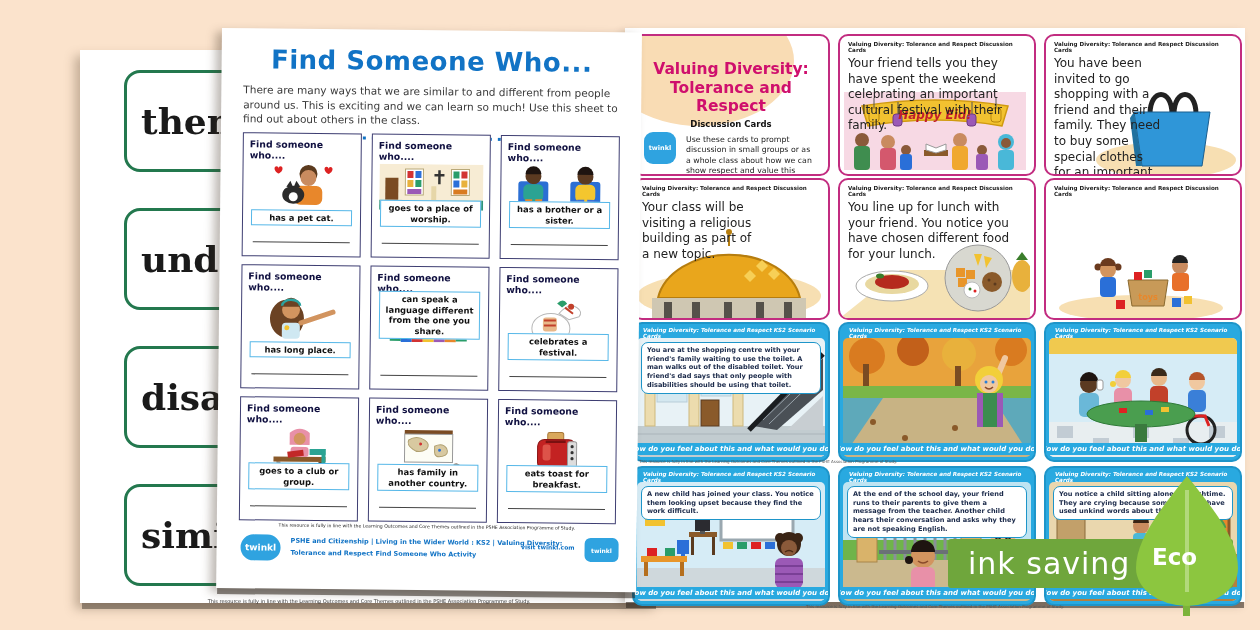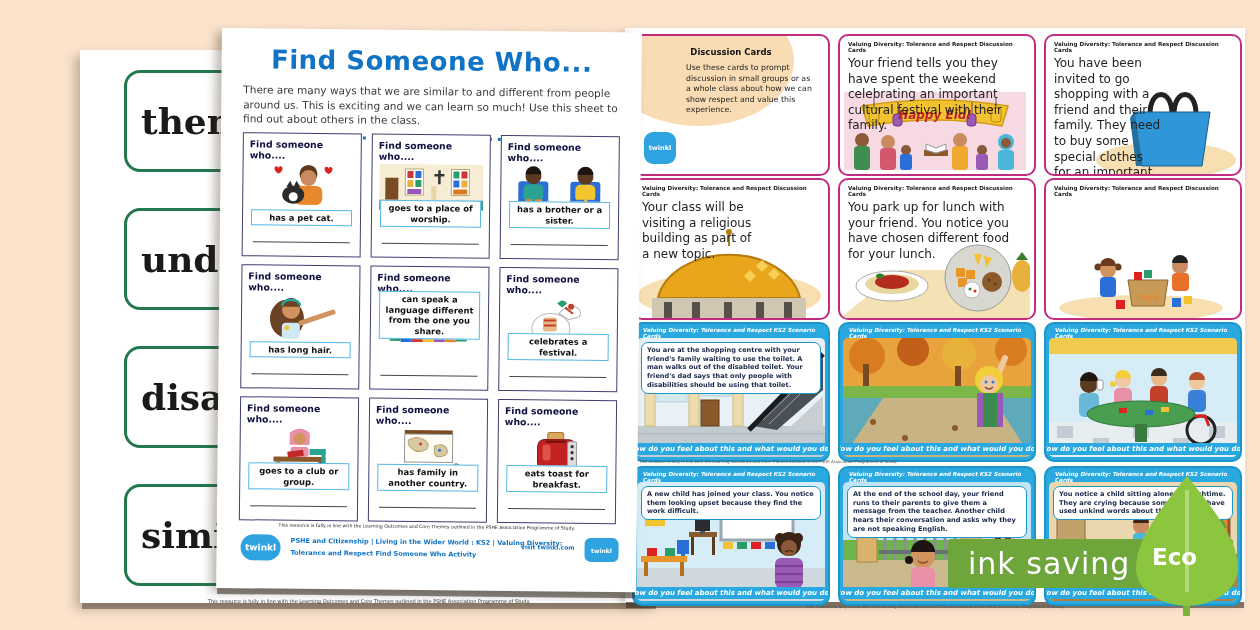--- a/index.html
+++ b/index.html
@@ -47,21 +47,21 @@
               box-shadow:-4px 4px 8px rgba(70,55,40,.25),0 7px 0 -1px rgba(40,32,25,.55);}
   .disc{position:absolute;width:194px;height:138px;background:#fff;border:2.5px solid #c22c80;
         border-radius:10px;overflow:hidden;}
   .disc .hdr{margin:5px 8px 0;font-size:5.6px;font-weight:bold;color:#222;}
   .disc .body{margin:3px 8px 0;font-size:12px;color:#222;line-height:1.3;position:relative;z-index:2;}
   .disc svg.ill{position:absolute;bottom:0;left:0;z-index:1;}
   .title-card .blob{position:absolute;left:-30px;top:-40px;width:190px;height:130px;background:#f9dcb4;
                     border-radius:50%;}
   .tc-title{position:relative;margin-top:24px;text-align:center;font-size:15.5px;font-weight:bold;
             color:#cf0f6d;line-height:1.2;}
-  .tc-sub{position:relative;margin-top:11px;text-align:center;font-size:8.5px;font-weight:bold;color:#111;}
+  .tc-sub{position:relative;margin-top:3px;text-align:center;font-size:8.5px;font-weight:bold;color:#111;}
   .tc-body{position:relative;margin:6px 16px 0 52px;font-size:7.8px;color:#222;line-height:1.35;}
   .tc-logo{position:absolute;left:10px;bottom:10px;width:32px;height:32px;background:#2fa3e0;border-radius:9px;
            color:#fff;font-size:6.5px;font-weight:bold;display:flex;align-items:center;justify-content:center;}
   .scn{position:absolute;width:194px;height:136px;background:#29a9e0;border:2px solid #1e95c9;
        border-radius:10px;overflow:hidden;}
   .scn .hdr{position:absolute;top:3px;left:9px;right:4px;color:#fff;font-size:5.6px;font-weight:bold;font-style:italic;z-index:3;}
   .scn svg.scene{position:absolute;top:14px;left:3px;border-radius:5px;z-index:1;}
   .scn .bubble{position:absolute;top:18px;left:7px;width:168px;background:#fff;border:1.5px solid #1e95c9;
                border-radius:7px;padding:3px 5px;font-size:6.6px;font-weight:bold;color:#1b2a4a;line-height:1.32;z-index:2;}
   .scn .q{position:absolute;bottom:5px;left:50%;transform:translateX(-50%);white-space:nowrap;
@@ -95,20 +95,24 @@
     <div class="wcard" style="top:434px">
       <span class="wword">similarities</span>
       </div>
     <div class="lp-attr">This resource is fully in line with the Learning Outcomes and Core Themes outlined in the PSHE Association Programme of Study.</div>
   </div>
 
   <div class="page right-page">
 
     <div class="disc title-card" style="left:7px;top:6px">
       <div class="blob"></div>
+      <div class="tc-title">
+        <div>Valuing Diversity:</div>
+        <div>Tolerance and Respect</div>
+      </div>
       <div class="tc-sub">Discussion Cards</div>
       <div class="tc-body">Use these cards to prompt discussion in small groups or as a whole class about how we can show respect and value this experience.</div>
       <div class="tc-logo">twinkl</div>
     </div>
 
     <div class="disc" style="left:213px;top:6px">
       <div class="hdr">Valuing Diversity: Tolerance and Respect Discussion Cards</div>
       <div class="body">Your friend tells you they have spent the weekend celebrating an important cultural festival with their family.</div>
       <svg class="ill" width="190" height="82" viewBox="0 0 190 82">
         <rect x="4" y="0" width="182" height="78" fill="#f7d9e4"></rect>
@@ -167,21 +171,21 @@
         <ellipse cx="120" cy="86" rx="70" ry="18" fill="#f7dfb2"></ellipse>
         <path d="M104 40 C104 14 126 14 126 40" fill="none" stroke="#222" stroke-width="5"></path>
         <path d="M128 40 C128 14 150 14 150 40" fill="none" stroke="#222" stroke-width="5"></path>
         <polygon points="88,38 164,38 156,92 96,92" fill="#2f96d8" stroke="#1b5e8e"></polygon>
         <polygon points="88,38 96,92 90,92 84,44" fill="#20719f"></polygon>
       </svg>
     </div>
 
     <div class="disc" style="left:213px;top:150px">
       <div class="hdr">Valuing Diversity: Tolerance and Respect Discussion Cards</div>
-      <div class="body">You park up for lunch with your friend. You notice you have chosen different food for your lunch.</div>
+      <div class="body">You line up for lunch with your friend. You notice you have chosen different food for your lunch.</div>
       <svg class="ill" width="190" height="88" viewBox="0 0 190 88">
         <polygon points="0,88 60,40 190,40 190,88" fill="#f5e2b4"></polygon>
         <ellipse cx="52" cy="56" rx="36" ry="15" fill="#fff" stroke="#aaa"></ellipse>
         <ellipse cx="52" cy="54" rx="27" ry="10" fill="#e8d8a0"></ellipse>
         <ellipse cx="52" cy="52" rx="17" ry="7" fill="#b52a1e"></ellipse>
         <ellipse cx="40" cy="46" rx="4" ry="2.5" fill="#3a7d2a"></ellipse>
         <circle cx="138" cy="48" r="33" fill="#d8d8d0" stroke="#999"></circle>
         <rect x="116" y="38" width="9" height="9" fill="#e8962a"></rect>
           <rect x="126" y="40" width="9" height="9" fill="#e8962a"></rect>
         <rect x="118" y="48" width="9" height="9" fill="#e8962a"></rect>
@@ -480,21 +484,21 @@
       <div class="gh">Find someone who....</div>
       <svg width="104" height="46" viewBox="0 0 104 46">
         <ellipse cx="38" cy="24" rx="17" ry="19" fill="#6b4223"></ellipse>
         <line x1="52" y1="28" x2="84" y2="17" stroke="#d2945f" stroke-width="5" stroke-linecap="round"></line>
         <circle cx="42" cy="15" r="9" fill="#d2945f"></circle>
         <path d="M33 12 a9 9 0 0 1 18 0" fill="#6b4223"></path>
         <path d="M33 11 a9 6 0 0 1 18 0" fill="none" stroke="#2ba3a0" stroke-width="2.5"></path>
         <rect x="33" y="28" width="18" height="16" rx="4" fill="#cfe8f2"></rect>
         <circle cx="38" cy="33" r="2.5" fill="#f2c230"></circle>
       </svg>
-      <div class="cap">has long hair.</div>
+      <div class="cap">has long place.</div>
       <div class="wline"></div>
     </div>
 
     <div class="gcard" style="left:151px;top:236px">
       <div class="gh">Find someone who....</div>
       <svg width="104" height="46" viewBox="0 0 104 46">
         <g>
           <rect x="12" y="2" width="11" height="6" fill="#d23333"></rect>
             <rect x="23" y="1" width="11" height="7" fill="#e8872b"></rect>
           <rect x="34" y="0" width="11" height="8" fill="#f2c230"></rect>

